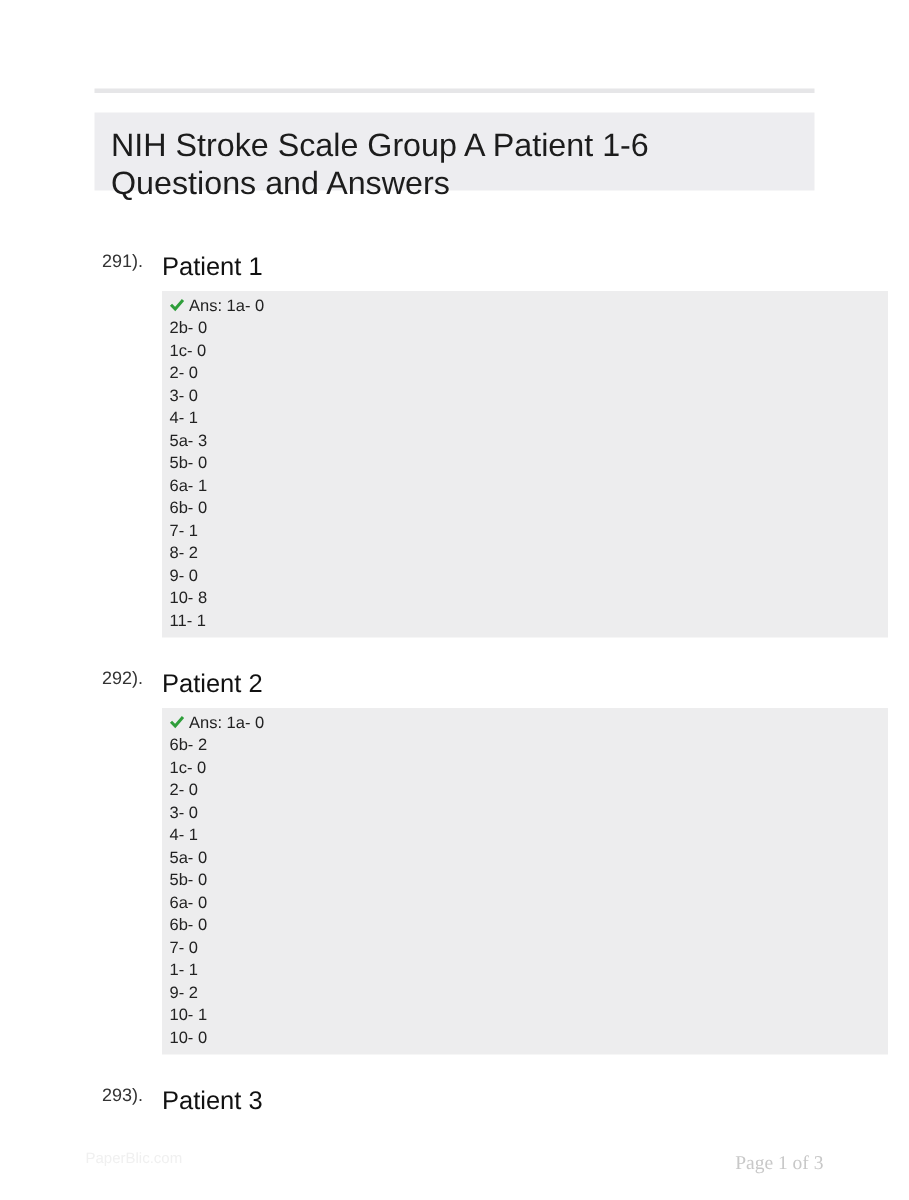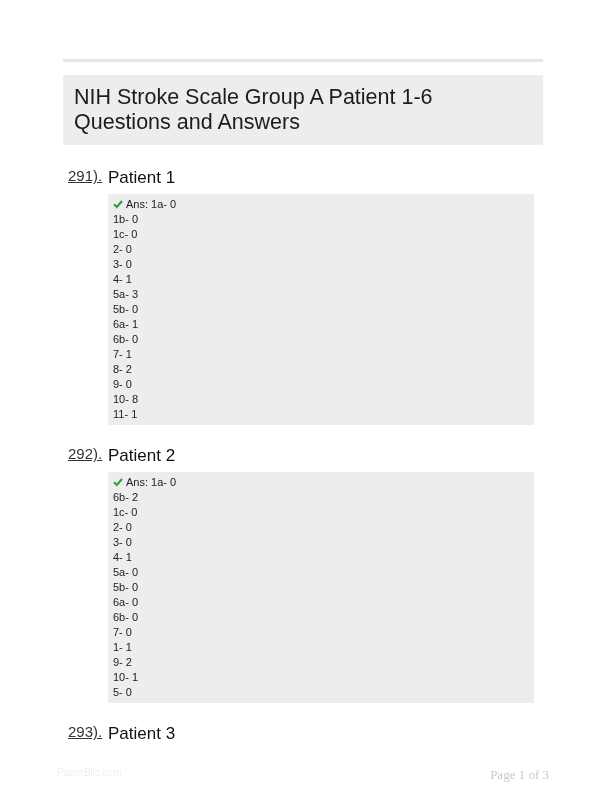--- a/index.html
+++ b/index.html
@@ -1,25 +1,25 @@
 <!DOCTYPE html>
 <html><head>
 <meta charset="utf-8">
 <style>
   html, body { margin: 0; padding: 0; background: #ffffff; }
   body { width: 606px; height: 800px; position: relative; overflow: hidden;
          font-family: "Liberation Sans", "DejaVu Sans", sans-serif; color: #222; }
   .top-rule { position: absolute; left: 63px; top: 59px; width: 480px; height: 3px; background: #e6e6e8; }
-  .title-box { position: absolute; left: 63px; top: 75px; width: 480px; height: 70px;
+  .title-box { position: absolute; left: 63px; top: 75px; width: 480px; height: 52px;
                background: #ededf0; box-sizing: border-box; padding: 10px 12px 0 11px; }
   .title-box h1 { margin: 0; font-weight: normal; font-size: 21.5px; line-height: 25px; color: #1c1c1c; }
   .q { position: absolute; left: 68px; width: 470px; }
-  .q-num { position: absolute; left: 0; top: 0; font-size: 15px; color: #333; text-decoration: underline; }
+  .q-num { position: absolute; left: 0; top: 0; font-size: 12px; color: #333; }
   .q-text { position: absolute; left: 40px; top: 1px; font-size: 17px; color: #111; }
-  .ans-box { position: absolute; left: 40px; top: 27px; width: 426px; background: #ededee;
+  .ans-box { position: absolute; left: 40px; top: 27px; width: 484px; background: #ededee;
              box-sizing: border-box; padding: 3px 0 3px 5px; }
   .ans-line { font-size: 11px; line-height: 15px; color: #222; height: 15px; white-space: nowrap; }
   .check { display: inline-block; width: 10px; height: 10px; margin-right: 3px; vertical-align: -1px; }
   .footer-left { position: absolute; left: 57px; top: 767px; font-size: 10px; color: #f0f0f0; }
   .footer-right { position: absolute; right: 57px; top: 767px; font-size: 13px; color: #c8c8c8;
                   font-family: "Liberation Serif", serif; }
 </style>
 </head>
 <body>
 
@@ -31,21 +31,21 @@
 
 <div class="q" style="top:167px;">
   <span class="q-num">291).</span>
   <span class="q-text">Patient 1</span>
   <div class="ans-box">
     <div class="ans-line">
       <svg class="check" viewBox="0 0 10 10">
           <path d="M1 5.2 L3.8 8 L9 2" fill="none" stroke="#2e9e3a" stroke-width="2"></path>
         </svg><span>Ans: 1a- 0</span>
     </div>
-    <div class="ans-line">1b- 0</div>
+    <div class="ans-line">2b- 0</div>
     <div class="ans-line">1c- 0</div>
     <div class="ans-line">2- 0</div>
     <div class="ans-line">3- 0</div>
     <div class="ans-line">4- 1</div>
     <div class="ans-line">5a- 3</div>
     <div class="ans-line">5b- 0</div>
     <div class="ans-line">6a- 1</div>
     <div class="ans-line">6b- 0</div>
     <div class="ans-line">7- 1</div>
     <div class="ans-line">8- 2</div>
@@ -70,21 +70,21 @@
     <div class="ans-line">3- 0</div>
     <div class="ans-line">4- 1</div>
     <div class="ans-line">5a- 0</div>
     <div class="ans-line">5b- 0</div>
     <div class="ans-line">6a- 0</div>
     <div class="ans-line">6b- 0</div>
     <div class="ans-line">7- 0</div>
     <div class="ans-line">1- 1</div>
     <div class="ans-line">9- 2</div>
     <div class="ans-line">10- 1</div>
-    <div class="ans-line">5- 0</div>
+    <div class="ans-line">10- 0</div>
   </div>
 </div>
 
 <div class="q" style="top:723px;">
   <span class="q-num">293).</span>
   <span class="q-text">Patient 3</span>
 </div>
 
 <div class="footer-left">PaperBlic.com</div>
 <div class="footer-right">Page 1 of 3</div>

